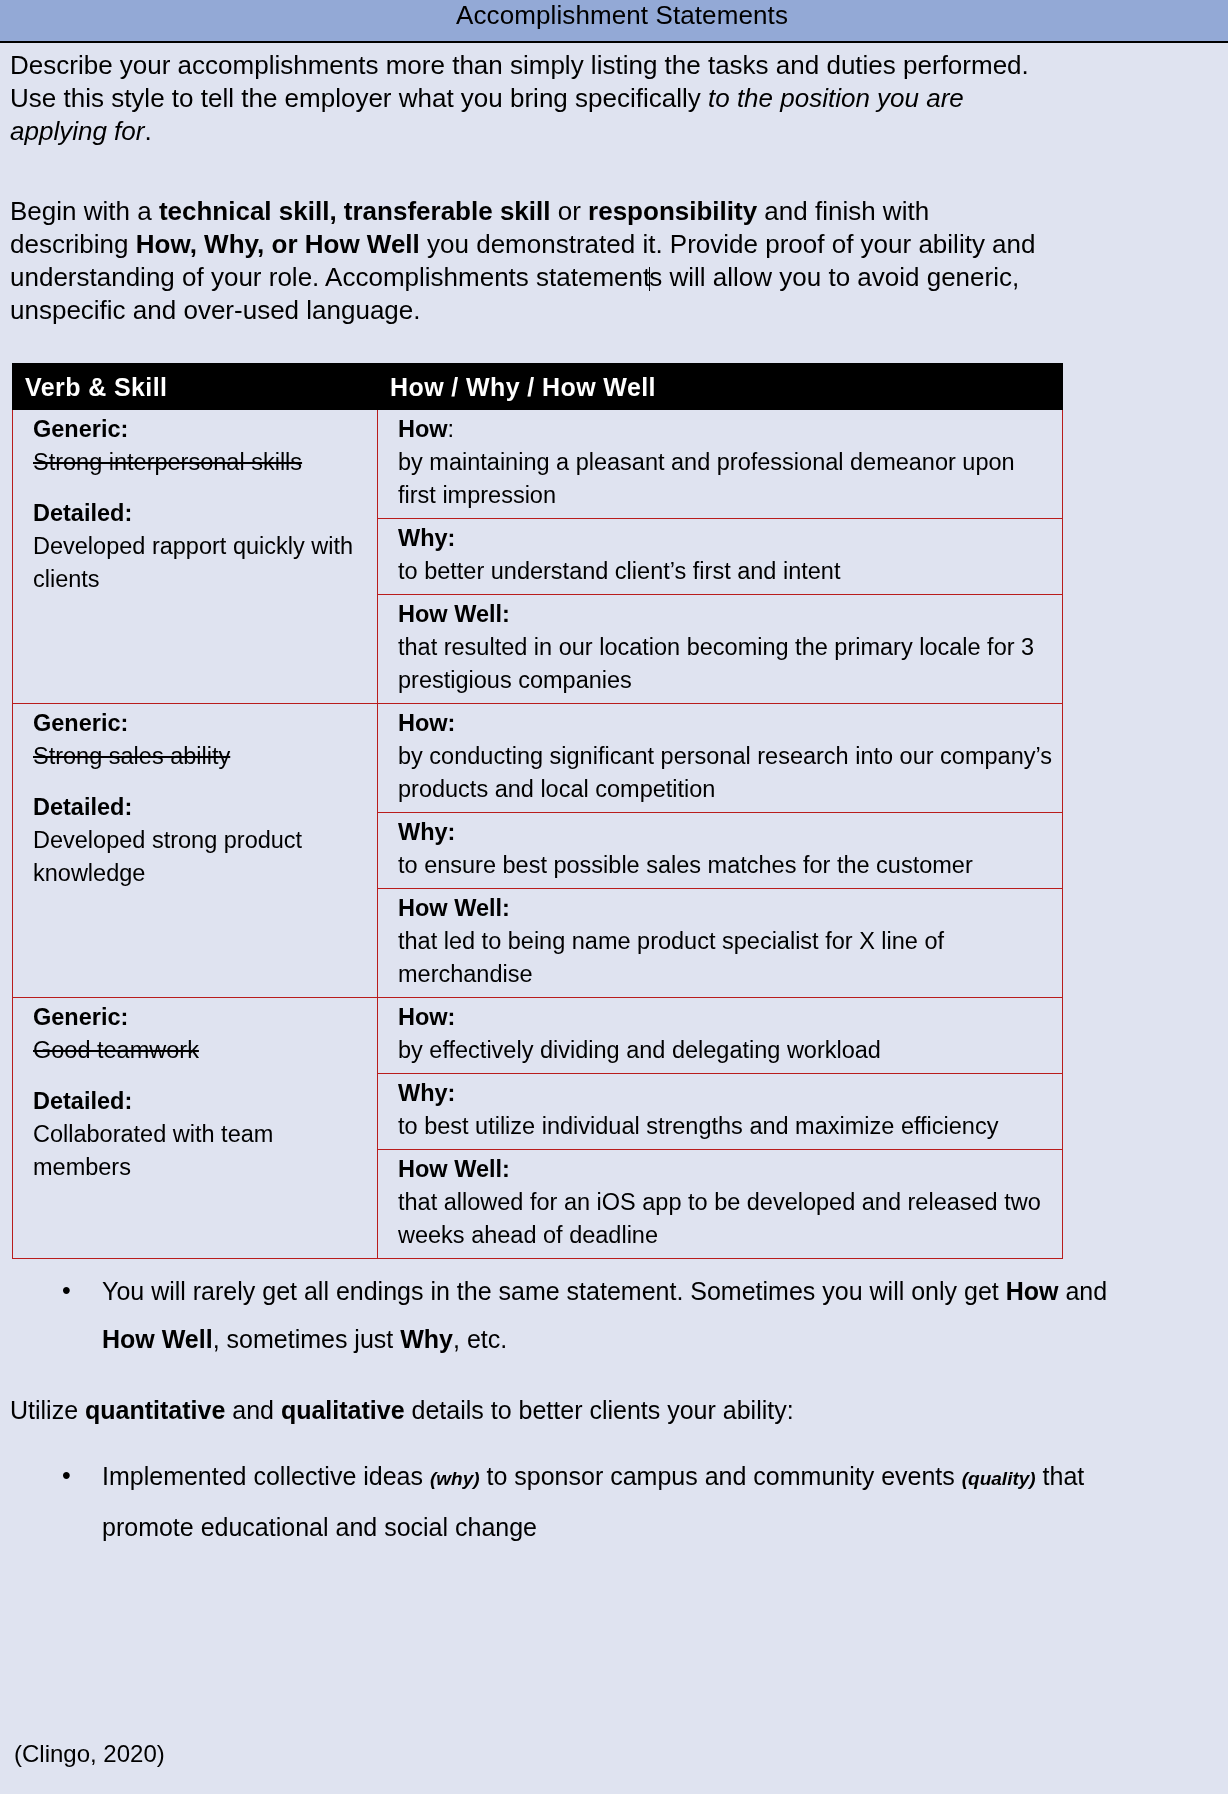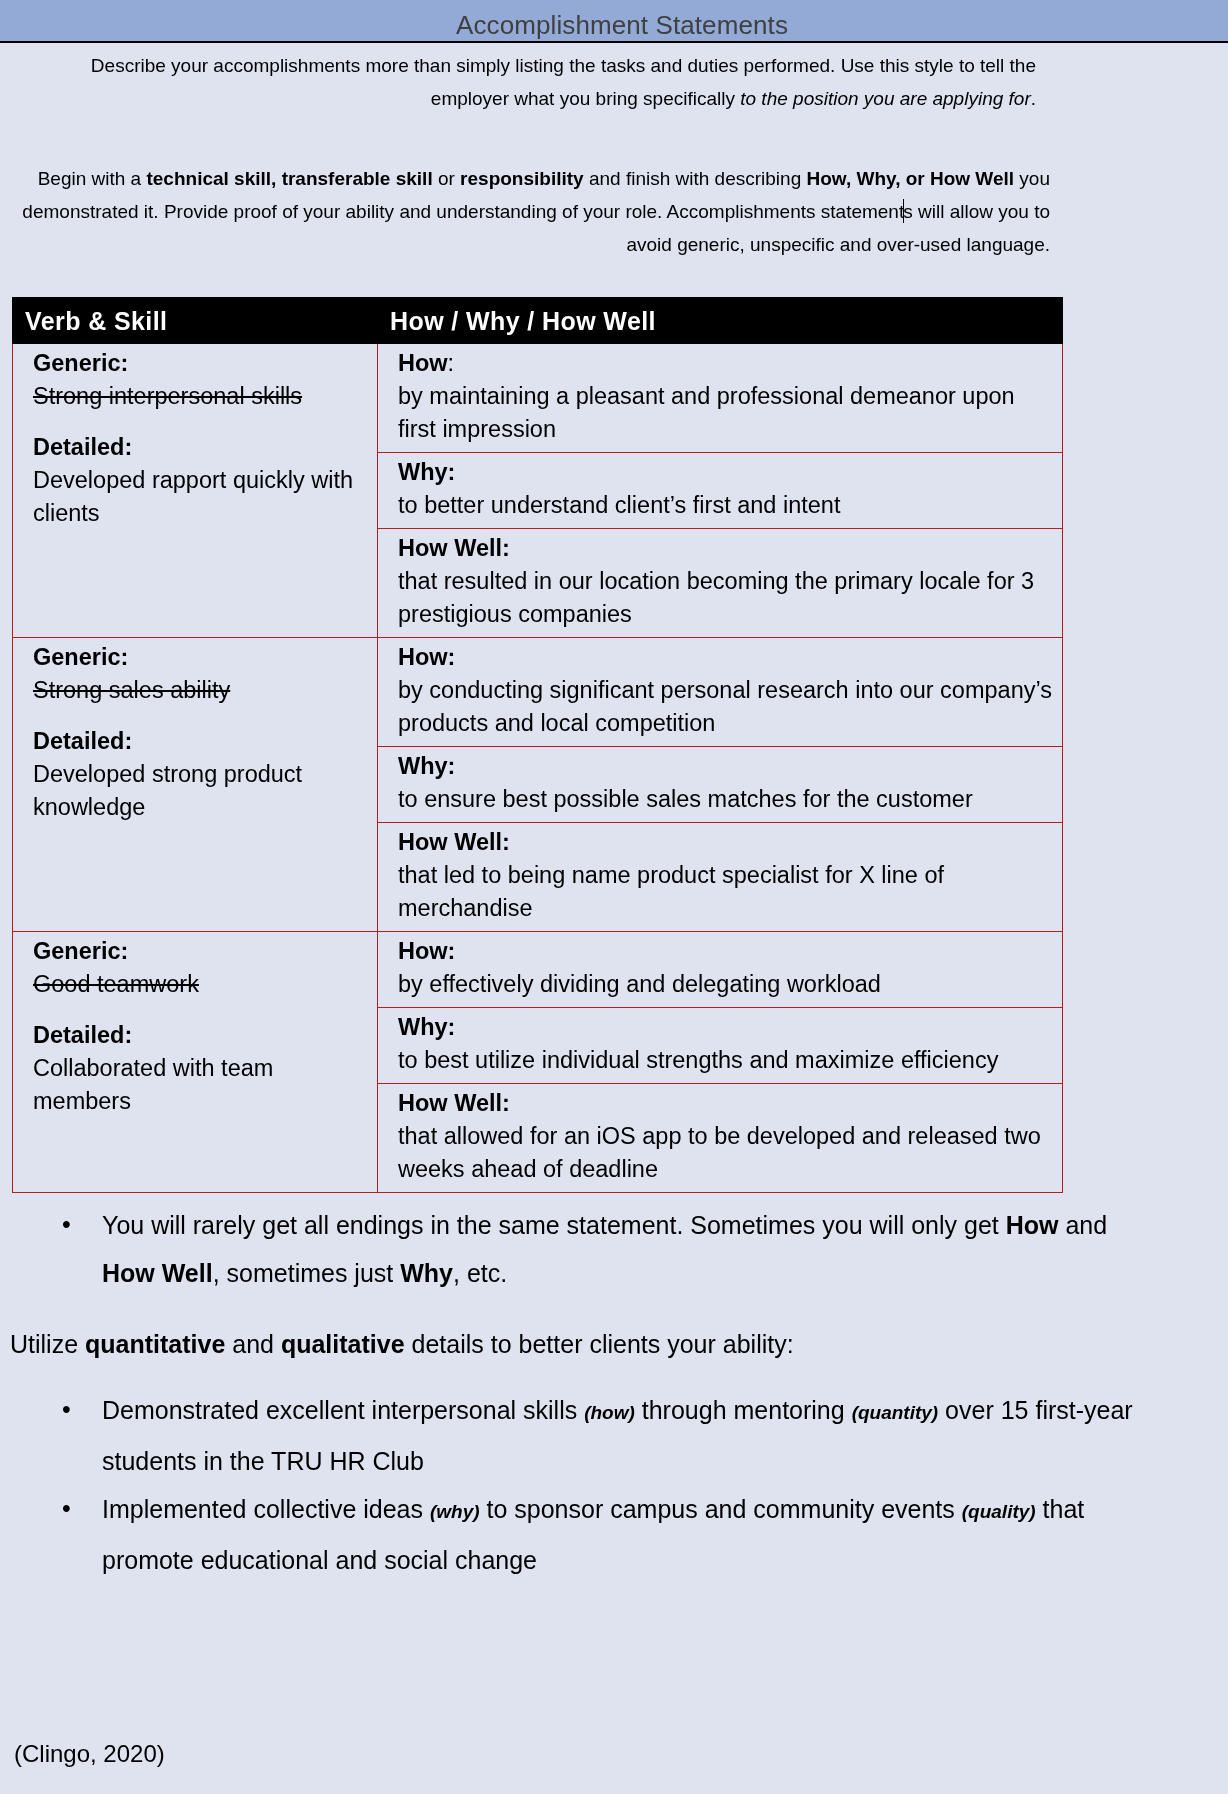--- a/index.html
+++ b/index.html
@@ -22,39 +22,38 @@
     background: #dfe3f0;
     box-sizing: border-box;
   }
 
   
   .title-banner {
     height: 41px;
     background: #93a9d6;
     border-bottom: 2px solid #000;
     display: flex;
-    align-items: flex-end;
+    align-items: flex-start;
     justify-content: center;
     font-size: 26px;
-    color: #404040;
+    color: #000000;
     letter-spacing: 0.1px;
     padding-left: 16px;
   }
 
   
   .body-wrap {
     padding: 6px 12px 0 10px;
   }
 
   .para {
-    font-size: 19px;
+    font-size: 26px;
     line-height: 33px;
     margin: 0 0 0 0;
     max-width: 1026px;
-    text-align: right;
   }
   .para.p2 {
     margin-top: 47px;
     max-width: 1040px;
   }
   .b { font-weight: bold; }
   .i { font-style: italic; }
   .bi { font-weight: bold; font-style: italic; }
   .strike { text-decoration: line-through; }
 
@@ -254,21 +253,20 @@
       </table>
     </div>
 
     <ul class="bullets">
       <li><span>You will rarely get all endings in the same statement.  Sometimes you will only get </span><span class="b">How</span><span> and </span><span class="b">How Well</span><span>, sometimes just </span><span class="b">Why</span><span>, etc.</span></li>
     </ul>
 
     <p class="utilize-line"><span>Utilize </span><span class="b">quantitative</span><span> and </span><span class="b">qualitative</span><span> details to better clients your ability:</span></p>
 
     <ul class="bullets indent2">
-      <li><span>Demonstrated excellent interpersonal skills </span><span class="ann">(how)</span><span> through mentoring </span><span class="ann">(quantity)</span><span> over 15 first-year students in the TRU HR Club</span></li>
       <li><span>Implemented collective ideas </span><span class="ann">(why)</span><span> to sponsor campus and community events </span><span class="ann">(quality)</span><span> that promote educational and social change</span></li>
     </ul>
 
   </div>
 
   <div class="citation">(Clingo, 2020)</div>
 
 </div>
 
 </body></html>

